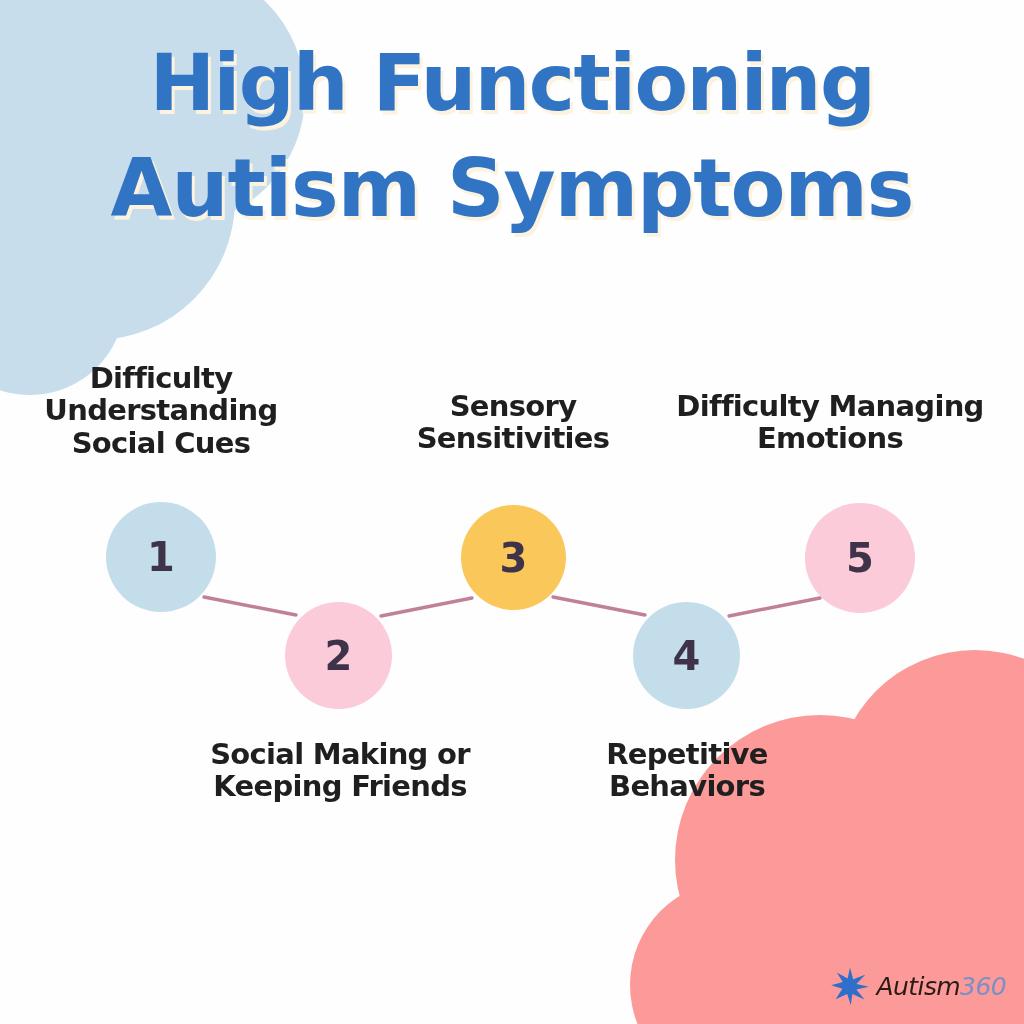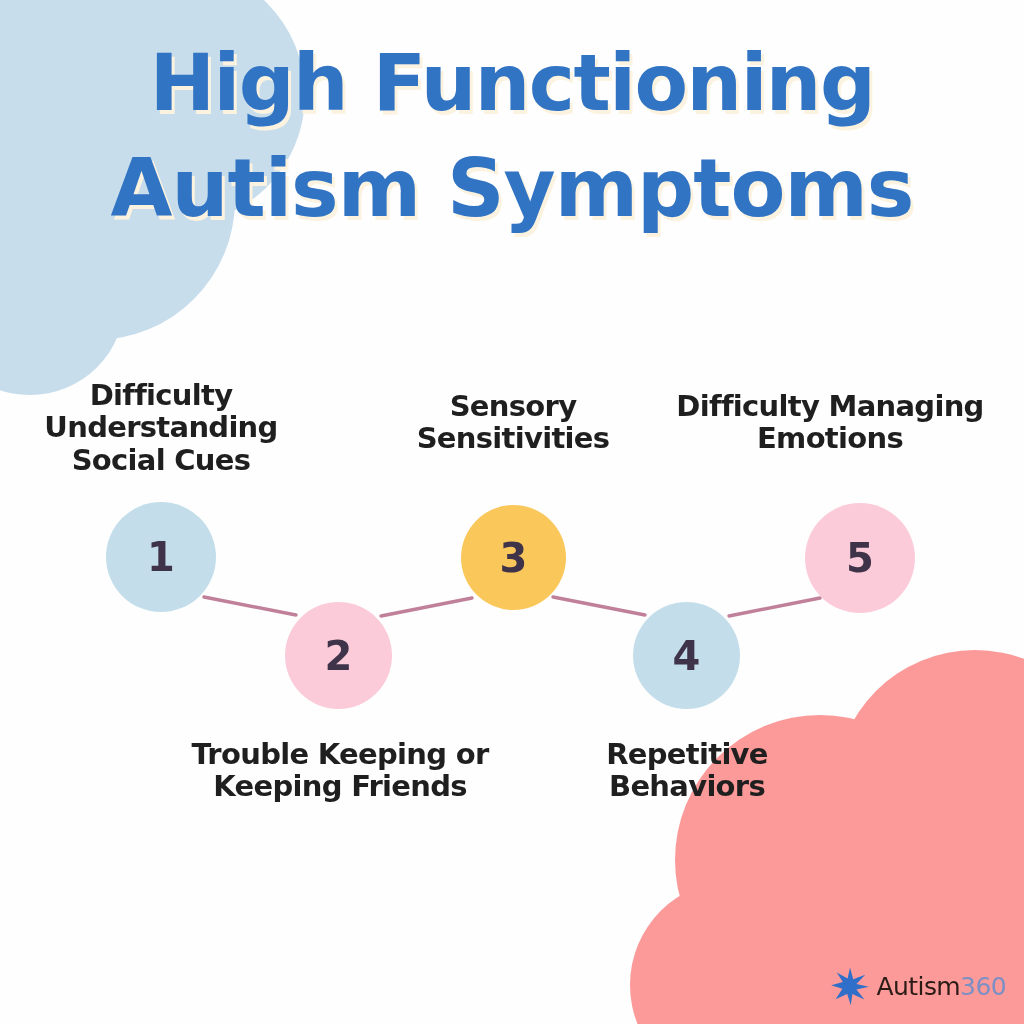--- a/index.html
+++ b/index.html
@@ -108,20 +108,21 @@
 
   
   .logo {
     position: absolute;
     right: 18px;
     bottom: 18px;
     display: flex;
     align-items: center;
     gap: 7px;
     z-index: 8;
+    font-style: italic;
   }
   .logo-star {
     width: 40px;
     height: 40px;
     display: block;
   }
   .logo-text {
     font-family: "DejaVu Sans", sans-serif;
     font-size: 25px;
     letter-spacing: -0.6px;
@@ -166,28 +167,28 @@
         <line x1="204" y1="597" x2="296" y2="615"></line>
         <line x1="381" y1="616" x2="472" y2="598"></line>
         <line x1="553" y1="597" x2="645" y2="615"></line>
         <line x1="729" y1="616" x2="820" y2="598"></line>
       </g>
     </svg>
 
     <div class="node" style="left:106px; top:502px; width:110px; height:110px; background:#C3DEEA;">
       <span class="node-num">1</span>
     </div>
-    <div class="node-label" style="left:11px; top:379px; width:300px;">Difficulty
+    <div class="node-label" style="left:11px; top:362px; width:300px;">Difficulty
 Understanding
 Social Cues</div>
 
     <div class="node" style="left:285px; top:602px; width:107px; height:107px; background:#FBCBD9;">
       <span class="node-num">2</span>
     </div>
-    <div class="node-label" style="left:135px; top:738px; width:410px;">Trouble Keeping or
+    <div class="node-label" style="left:135px; top:738px; width:410px;">Social Making or
 Keeping Friends</div>
 
     <div class="node" style="left:461px; top:505px; width:105px; height:105px; background:#FAC75A;">
       <span class="node-num">3</span>
     </div>
     <div class="node-label" style="left:363px; top:390px; width:300px;text-align:center;">Sensory
 Sensitivities</div>
 
     <div class="node" style="left:633px; top:602px; width:107px; height:107px; background:#C3DEEA;">
       <span class="node-num">4</span>

